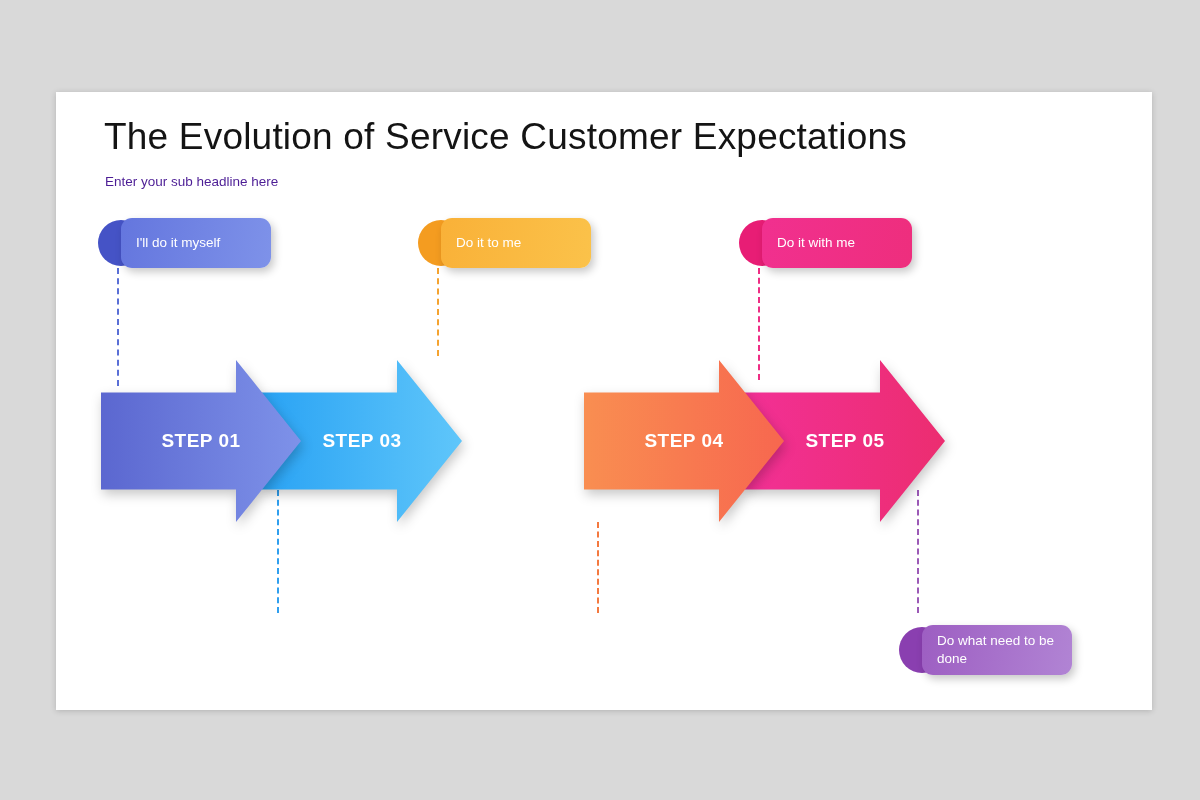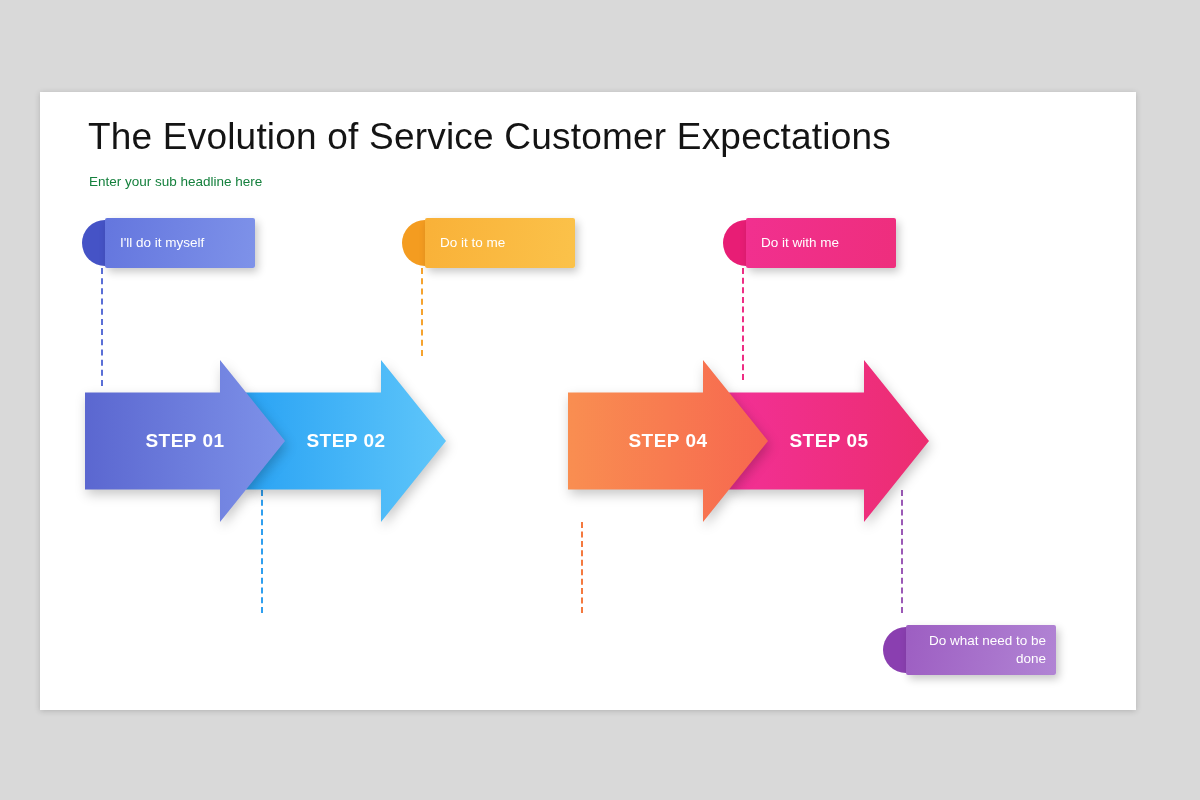--- a/index.html
+++ b/index.html
@@ -3,34 +3,33 @@
 <meta charset="utf-8">
 <style>
   html, body { margin: 0; padding: 0; }
   body {
     width: 1200px; height: 800px;
     background: #d9d9d9;
     font-family: "Liberation Sans", sans-serif;
     position: relative; overflow: hidden;
   }
   .slide {
-    position: absolute; left: 40px; top: 92px;
+    position: absolute; left: 56px; top: 92px;
     width: 1096px; height: 618px;
     background: #ffffff;
     box-shadow: 0 1px 6px rgba(0,0,0,0.18);
-    text-align: right;
   }
   .title {
     position: absolute; left: 48px; top: 24px;
     font-size: 37px; color: #141414; letter-spacing: 0.2px;
     white-space: nowrap;
   }
   .subtitle {
     position: absolute; left: 49px; top: 82px;
-    font-size: 13.5px; color: #15803d;
+    font-size: 13.5px; color: #4c1d95;
   }
 
   
   .arrow {
     position: absolute; top: 268px; width: 200px; height: 162px;
     filter: drop-shadow(2px 5px 6px rgba(0,0,0,0.22));
   }
   .arrow-shape {
     width: 100%; height: 100%;
     clip-path: polygon(0 20%, 67.5% 20%, 67.5% 0, 100% 50%, 67.5% 100%, 67.5% 80%, 0 80%);
@@ -44,21 +43,21 @@
   
   .callout { position: absolute; width: 150px; height: 50px; }
   .callout .dot {
     position: absolute; left: -23px; top: 2px;
     width: 46px; height: 46px; border-radius: 50%;
     background: var(--dot);
   }
   .callout .box {
     position: absolute; inset: 0;
     background: linear-gradient(100deg, var(--from), var(--to));
-    border-radius: 2px;
+    border-radius: 11px;
     box-shadow: 3px 4px 8px rgba(0,0,0,0.22);
     display: flex; align-items: center;
   }
   .callout .box span {
     color: #ffffff; font-size: 13.5px; line-height: 1.3;
     padding: 0 10px 0 15px;
   }
 
   
   .connector {
@@ -82,21 +81,21 @@
   <div class="connector" style="left: 541px; top: 430px; height: 91px; --line: #f4793f;"></div>
   <div class="connector" style="left: 861px; top: 398px; height: 123px; --line: #9b59b6;"></div>
 
   <div class="arrow" style="left:45px; z-index:6">
     <div class="arrow-shape" style="--from: #5b67d0; --to: #7e92e9;">
       <span>STEP 01</span>
     </div>
   </div>
   <div class="arrow" style="left:206px; z-index:5">
     <div class="arrow-shape" style="--from: #2aa3f4; --to: #5fc6fa;">
-      <span>STEP 02</span>
+      <span>STEP 03</span>
     </div>
   </div>
   <div class="arrow" style="left:528px; z-index:3">
     <div class="arrow-shape" style="--from: #f98e51; --to: #f7674f;">
       <span>STEP 04</span>
     </div>
   </div>
   <div class="arrow" style="left:689px; z-index:2">
     <div class="arrow-shape" style="--from: #f23095; --to: #ec2d70;">
       <span>STEP 05</span>

